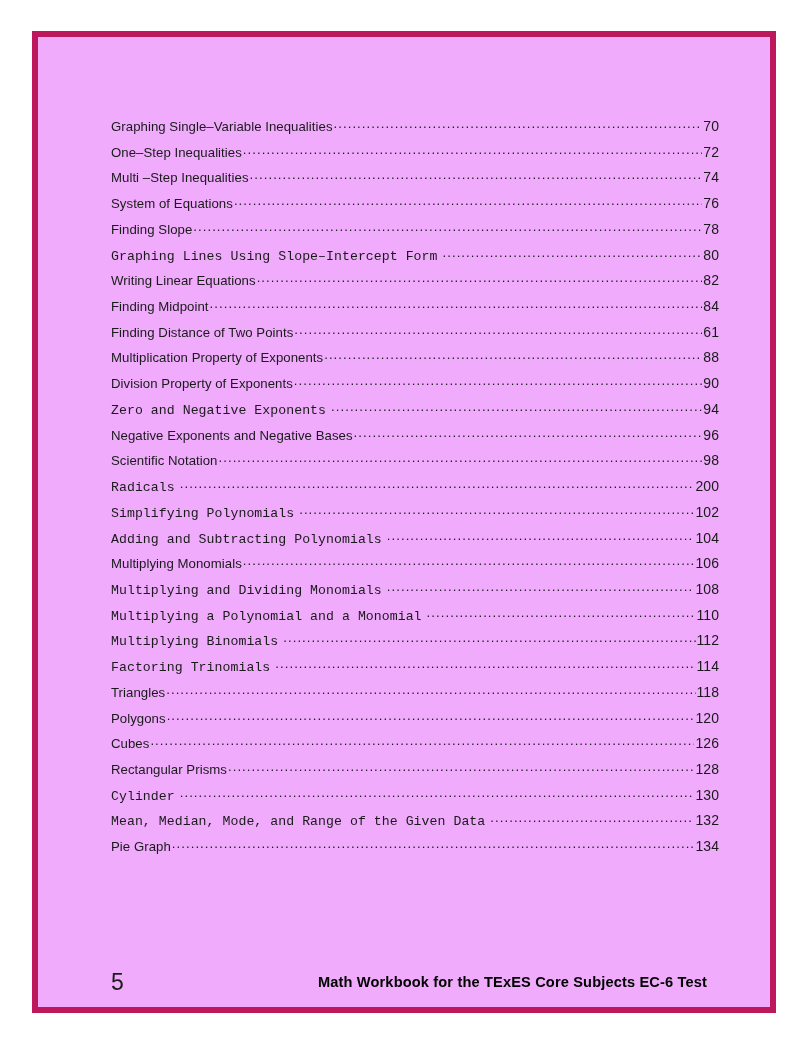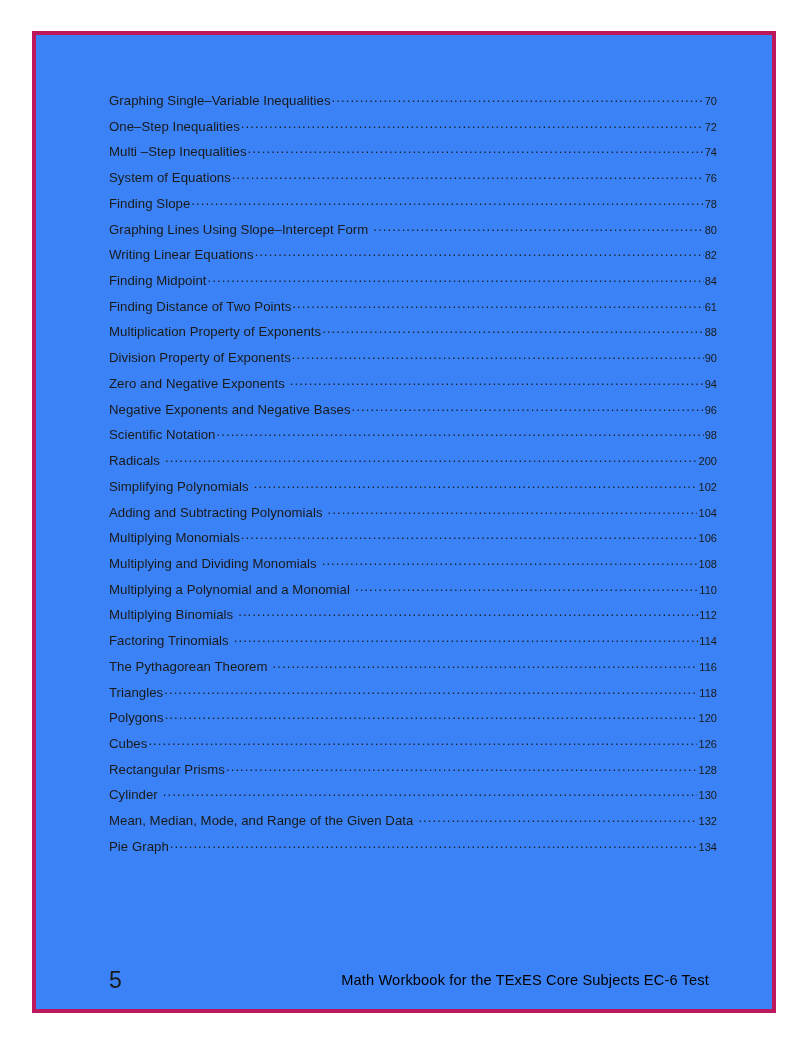--- a/index.html
+++ b/index.html
@@ -13,22 +13,22 @@
     font-family: "Liberation Sans", sans-serif;
     -webkit-font-smoothing: antialiased;
     overflow: hidden;
   }
   .page-sheet {
     position: absolute;
     left: 32px;
     top: 31px;
     width: 744px;
     height: 982px;
-    background: #3b82f6;
-    border: 4px solid #be185d;
+    background: #f0abfc;
+    border: 6px solid #be185d;
     box-sizing: border-box;
   }
   .toc-list {
     position: absolute;
     left: 73px;
     top: 57px;
     width: 608px;
   }
   .toc-entry {
     display: flex;
@@ -57,45 +57,46 @@
     bottom: 0;
     white-space: nowrap;
     letter-spacing: 1.05px;
     font-size: 13.2px;
     color: #1a1a1a;
   }
   .toc-page {
     flex: 0 0 auto;
     text-align: center;
     padding-left: 1px;
-    font-size: 11px;
-    color: #1a1a1a;
+    font-size: 14px;
+    color: #1a1a1a;
+    margin-top: 24px;
   }
   
-  .toc-entry.gap .toc-title { padding-right: 5px; }
+  .toc-entry.gap .toc-title { padding-right: 5px; font-family: Liberation Mono, monospace; }
 
   .footer {
     position: absolute;
     left: 73px;
     right: 63px;
     top: 924px;
     height: 42px;
     display: flex;
     align-items: center;
   }
   .footer-page-number {
     font-size: 23px;
     color: #1a1a1a;
     font-weight: 400;
     line-height: 1;
   }
   .footer-title {
     margin-left: auto;
     font-size: 14.6px;
-    font-weight: normal;
+    font-weight: bold;
     color: #000000;
     letter-spacing: 0.15px;
   }
 </style>
 </head>
 <body>
 
 <div class="page-sheet">
 
   <div class="toc-list">
@@ -201,25 +202,20 @@
       </div>
       <div class="toc-entry gap">
         <span class="toc-title">Multiplying Binomials</span>
         <span class="toc-leader"></span>
         <span class="toc-page">112</span>
       </div>
       <div class="toc-entry gap">
         <span class="toc-title">Factoring Trinomials</span>
         <span class="toc-leader"></span>
         <span class="toc-page">114</span>
-      </div>
-      <div class="toc-entry gap">
-        <span class="toc-title">The Pythagorean Theorem</span>
-        <span class="toc-leader"></span>
-        <span class="toc-page">116</span>
       </div>
       <div class="toc-entry">
         <span class="toc-title">Triangles</span>
         <span class="toc-leader"></span>
         <span class="toc-page">118</span>
       </div>
       <div class="toc-entry">
         <span class="toc-title">Polygons</span>
         <span class="toc-leader"></span>
         <span class="toc-page">120</span>

